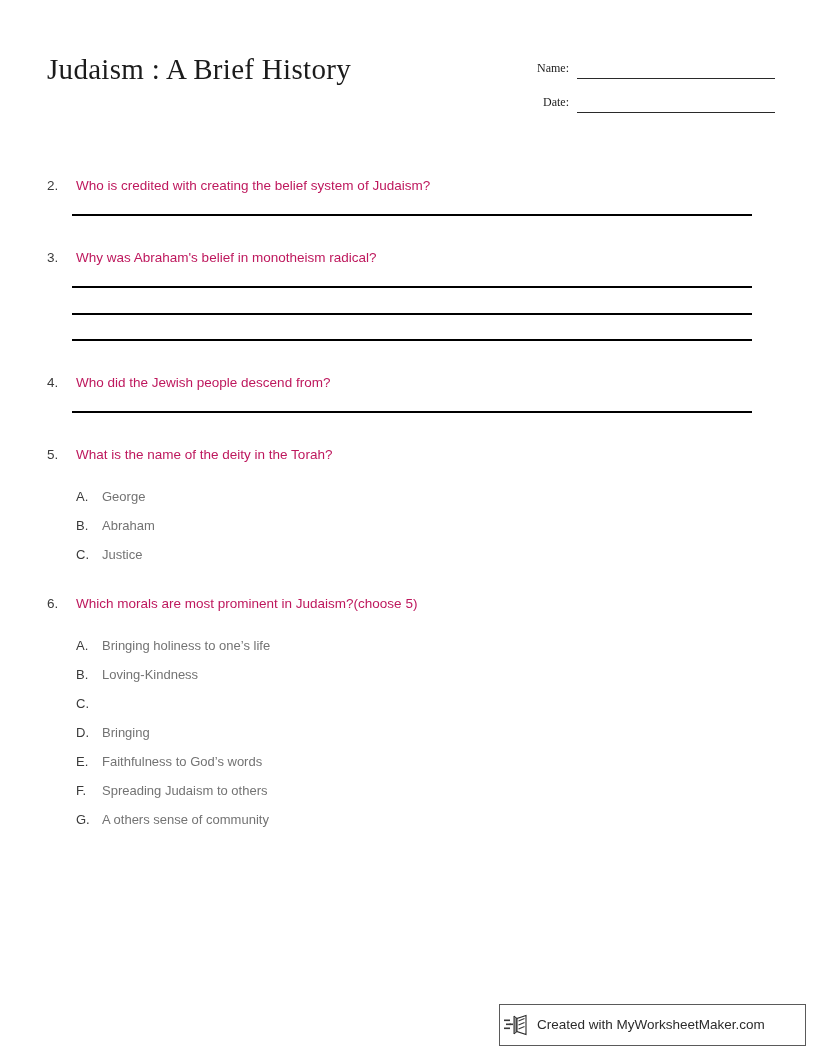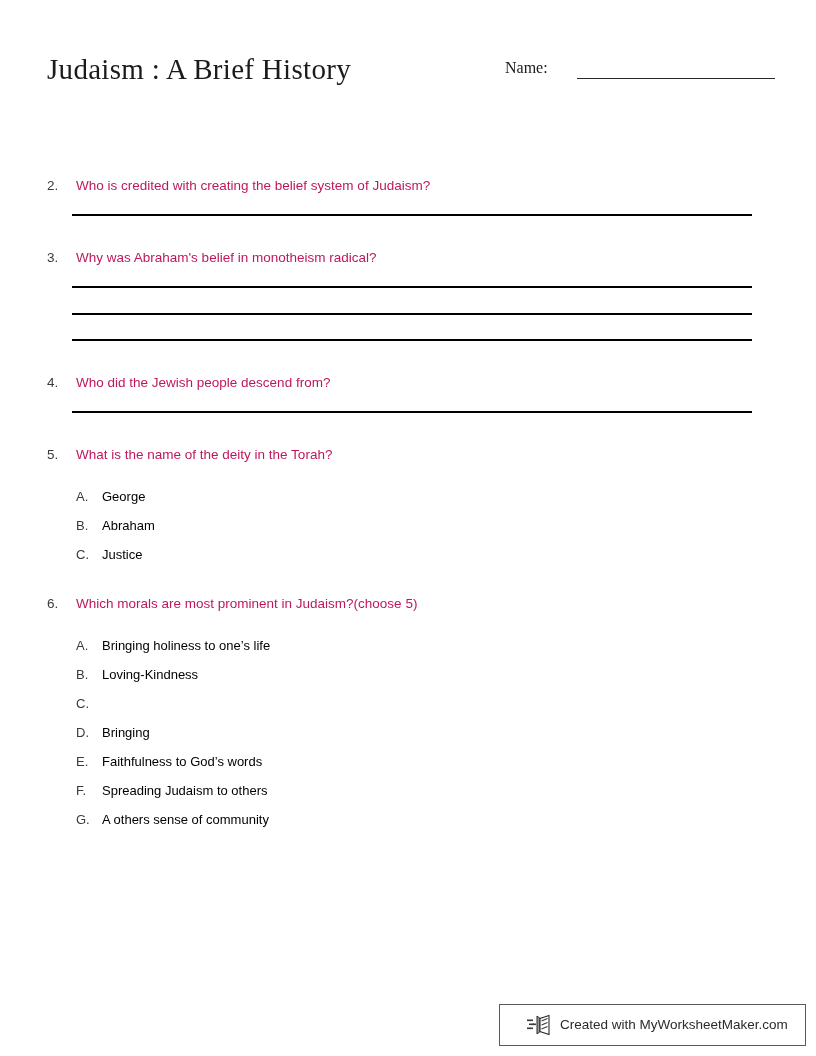--- a/index.html
+++ b/index.html
@@ -48,24 +48,25 @@
     top: 48px;
     width: 270px;
   }
   .nd-row {
     display: flex;
     align-items: flex-end;
     height: 34px;
   }
   .nd-label {
     font-family: "Liberation Serif", serif;
-    font-size: 16px;
+    font-size: 12px;
     line-height: 20px;
     color: #1b1b1b;
     width: 72px;
+    text-align: right;
     padding-right: 8px;
     padding-bottom: 4px;
     box-sizing: border-box;
   }
   .nd-line {
     flex: 1;
     height: 0;
     border-bottom: 1.3px solid #2a2a2a;
     margin-bottom: 3px;
   }
@@ -127,37 +128,37 @@
     font-size: 13px;
     line-height: 20px;
     color: #3b3b3b;
   }
   .opt-text {
     position: absolute;
     left: 26px;
     top: 0;
     font-size: 13px;
     line-height: 20px;
-    color: #000000;
+    color: #737373;
     white-space: nowrap;
   }
 
   
   .footer-badge {
     position: absolute;
     left: 499px;
     top: 1004px;
     width: 307px;
     height: 42px;
     box-sizing: border-box;
     border: 1.3px solid #5a5a5a;
     background: #ffffff;
     display: flex;
     align-items: center;
-    padding-left: 27px;
+    padding-left: 4px;
   }
   .badge-icon {
     width: 26px;
     height: 24px;
     flex: 0 0 26px;
     position: relative;
     margin-right: 7px;
   }
   .badge-text {
     font-size: 13.5px;
@@ -170,20 +171,24 @@
 <body>
 
 <div class="page">
 
   <div class="header">
     <div class="worksheet-title">Judaism : A Brief History</div>
 
     <div class="namedate">
       <div class="nd-row">
         <div class="nd-label">Name:</div>
+        <div class="nd-line"></div>
+      </div>
+      <div class="nd-row">
+        <div class="nd-label">Date:</div>
         <div class="nd-line"></div>
       </div>
     </div>
   </div>
 
   <div class="questions" id="questions-root">
       <div class="question-block" style="margin-bottom: 32px;">
         <div class="q-row">
           <span class="q-num">2.</span>
           <span class="q-text">Who is credited with creating the belief system of Judaism?</span>

